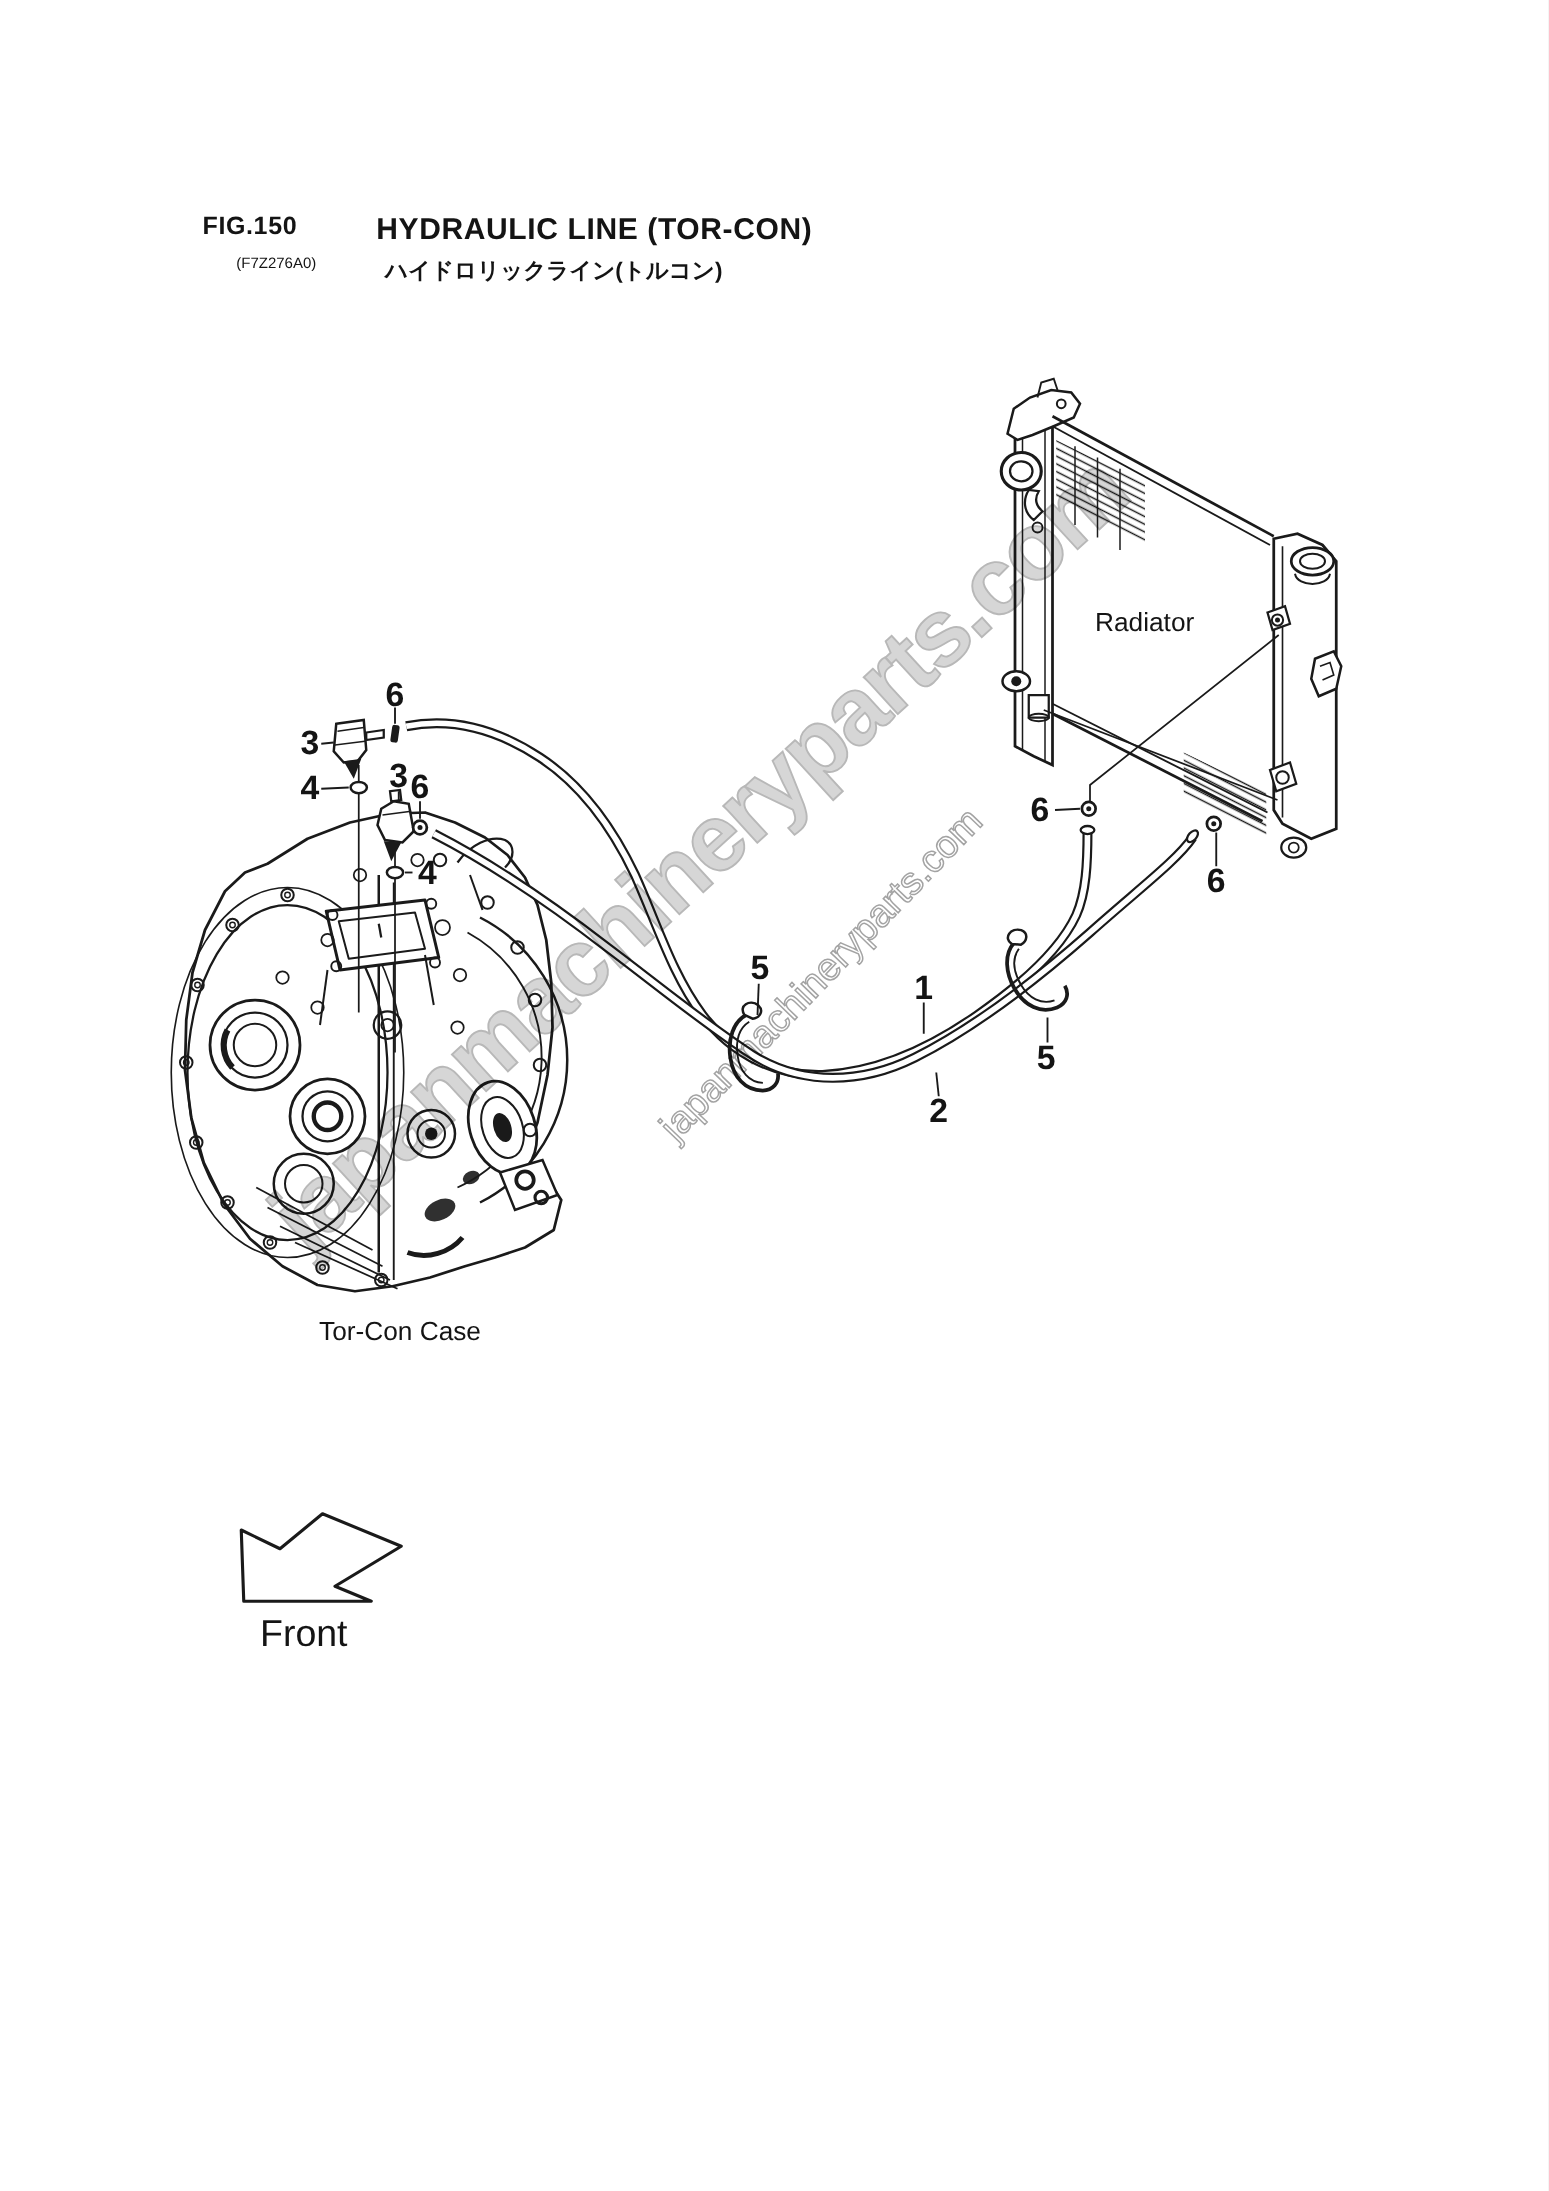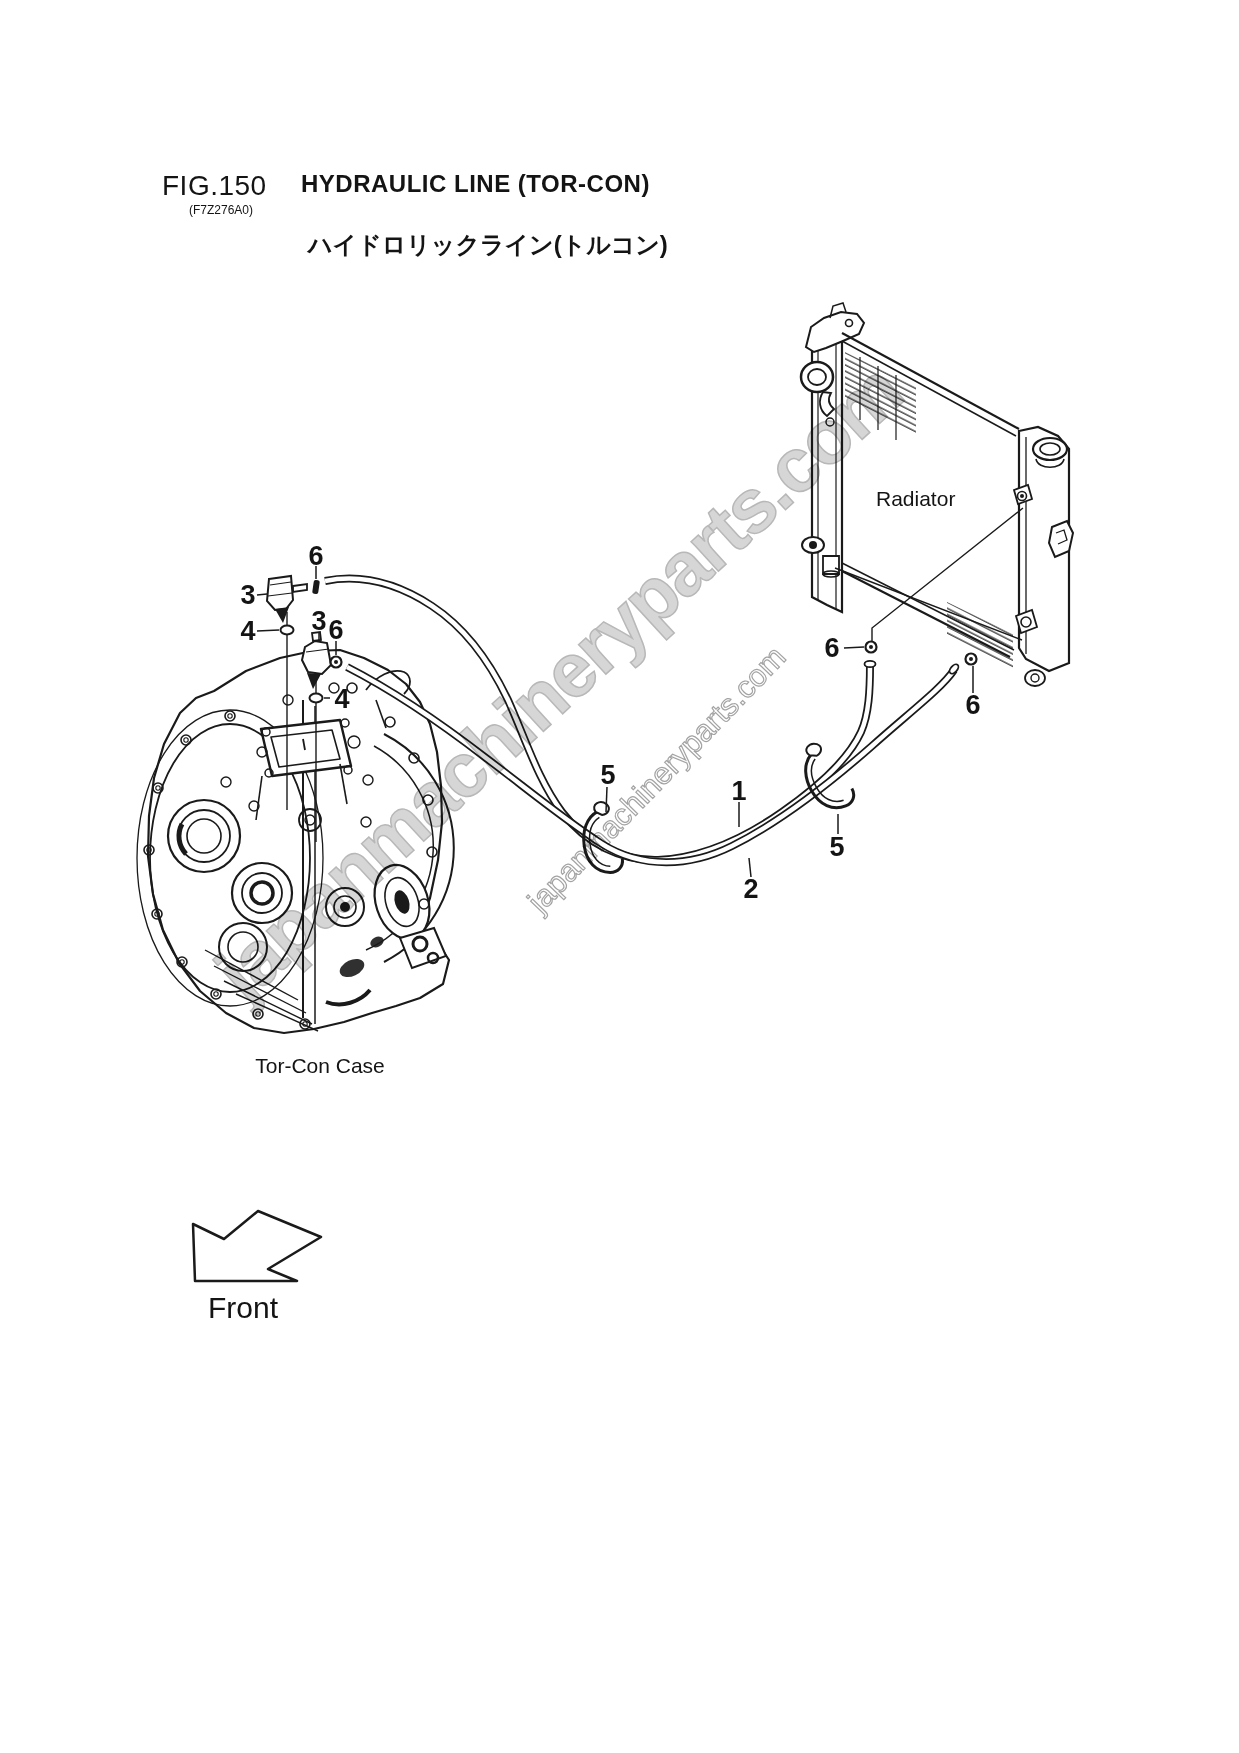--- a/index.html
+++ b/index.html
@@ -2,24 +2,24 @@
 <html><head>
 <meta charset="utf-8">
 <style>
   html,body{margin:0;padding:0;background:#e8e8e8;}
   #page{
     position:relative;width:1239px;height:1753px;background:#ffffff;
     font-family:"Liberation Sans", sans-serif;color:#141414;overflow:hidden;
     margin:0 auto;
   }
   .abs{position:absolute;white-space:nowrap;}
-  .fig-no{font-size:28px;font-weight:normal;letter-spacing:0.5px;}
+  .fig-no{font-size:20px;font-weight:bold;letter-spacing:0.5px;}
   .fig-title{font-size:24px;font-weight:bold;letter-spacing:0.5px;}
   .fig-code{font-size:12px;}
-  .fig-title-jp{font-size:24px;font-weight:bold;margin-top:25px;}
+  .fig-title-jp{font-size:18px;font-weight:bold;}
   .part-label{font-size:21px;}
   .callout{
     position:absolute;transform:translate(-50%,-50%);
     font-size:27px;font-weight:600;line-height:1;
   }
   svg{position:absolute;left:0;top:0;}
   .ink{stroke:#1a1a1a;fill:none;}
   .wfill{fill:#ffffff;stroke:#1a1a1a;}
   .dark{fill:#1a1a1a;stroke:none;}
   .wm{mix-blend-mode:multiply;}

